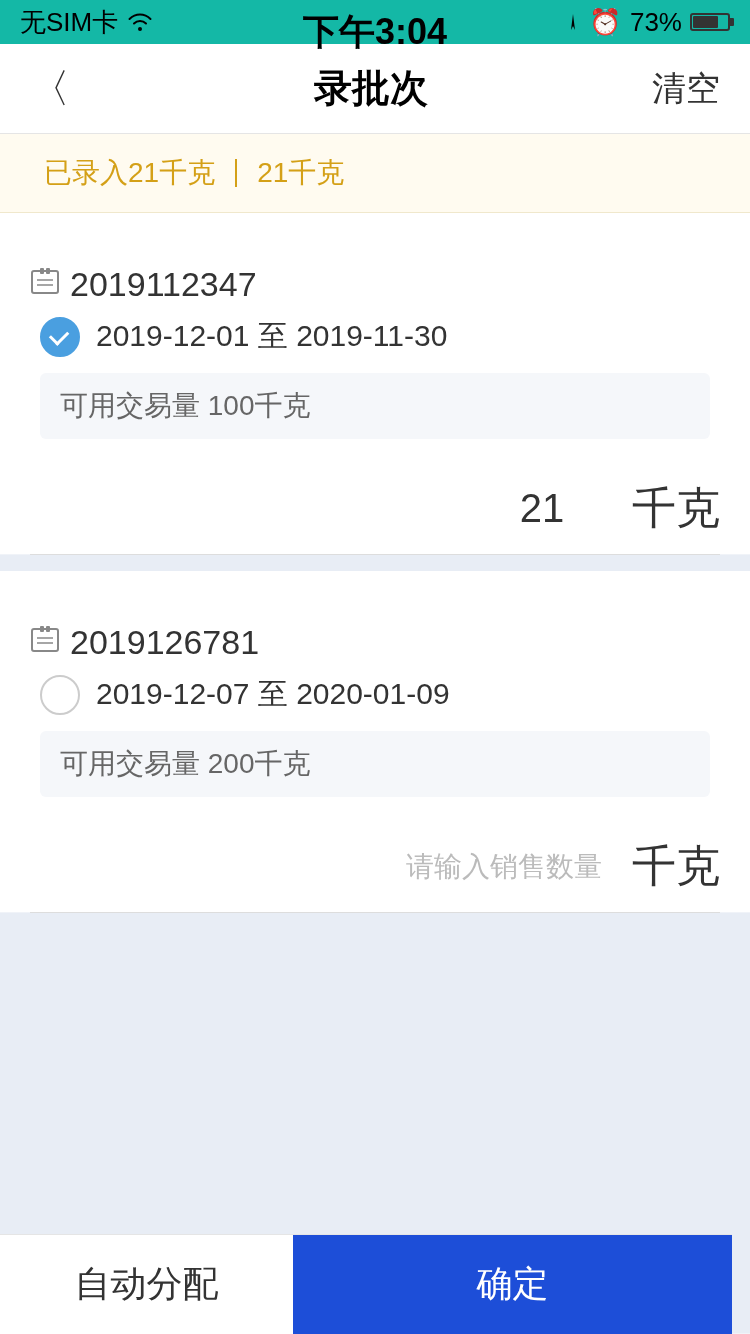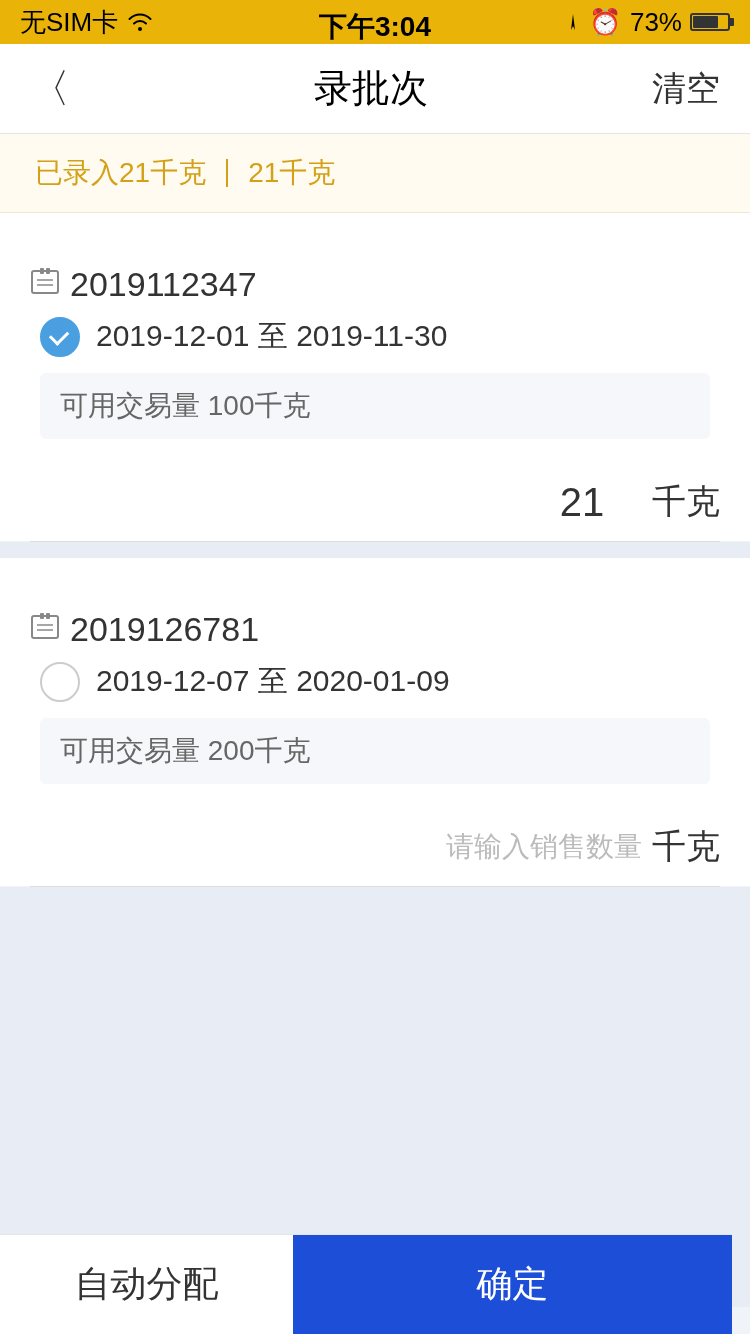--- a/index.html
+++ b/index.html
@@ -10,36 +10,36 @@
       font-family: -apple-system, "PingFang SC", "Helvetica Neue", sans-serif;
       background: #f0f3f8;
       position: relative;
       overflow-x: hidden;
     }
 
     
     .status-bar {
       width: 750px;
       height: 44px;
-      background: #eab308;
+      background: #14b8a6;
       display: flex;
       align-items: center;
       justify-content: space-between;
       padding: 0 20px;
       font-size: 28px;
     }
     .status-left {
       display: flex;
       align-items: center;
       gap: 8px;
       font-size: 26px;
       color: #000;
     }
     .status-center {
-      font-size: 28px;
+      font-size: 36px;
       font-weight: 600;
       color: #000;
       position: absolute;
       left: 50%;
       transform: translateX(-50%);
       top: 8px;
     }
     .status-right {
       display: flex;
       align-items: center;
@@ -60,33 +60,33 @@
       border-bottom: 1px solid #e5e5e5;
     }
     .nav-back {
       font-size: 40px;
       color: #333;
       cursor: pointer;
       width: 60px;
     }
     .nav-title {
       font-size: 38px;
-      font-weight: 400;
+      font-weight: 700;
       color: #000;
     }
     .nav-action {
       font-size: 34px;
       color: #333;
       cursor: pointer;
     }
 
     
     .info-banner {
       background: #fffbf0;
-      padding: 20px 35px;
+      padding: 20px 44px;
       display: flex;
       align-items: center;
       gap: 20px;
       border-bottom: 1px solid #f0e8cc;
     }
     .info-banner-text {
       font-size: 28px;
       color: #d4a017;
     }
     .info-banner-divider {
@@ -184,23 +184,24 @@
       text-align: center;
       width: 120px;
       outline: none;
       background: transparent;
     }
     .quantity-placeholder {
       font-size: 28px;
       color: #bbb;
     }
     .quantity-unit {
-      font-size: 34px;
+      font-size: 44px;
       color: #333;
       font-weight: 400;
+      margin-left: 20px;
     }
     .quantity-underline {
       height: 1px;
       background: #ddd;
       margin: 0 30px;
     }
 
     
     .section-separator {
       height: 16px;

